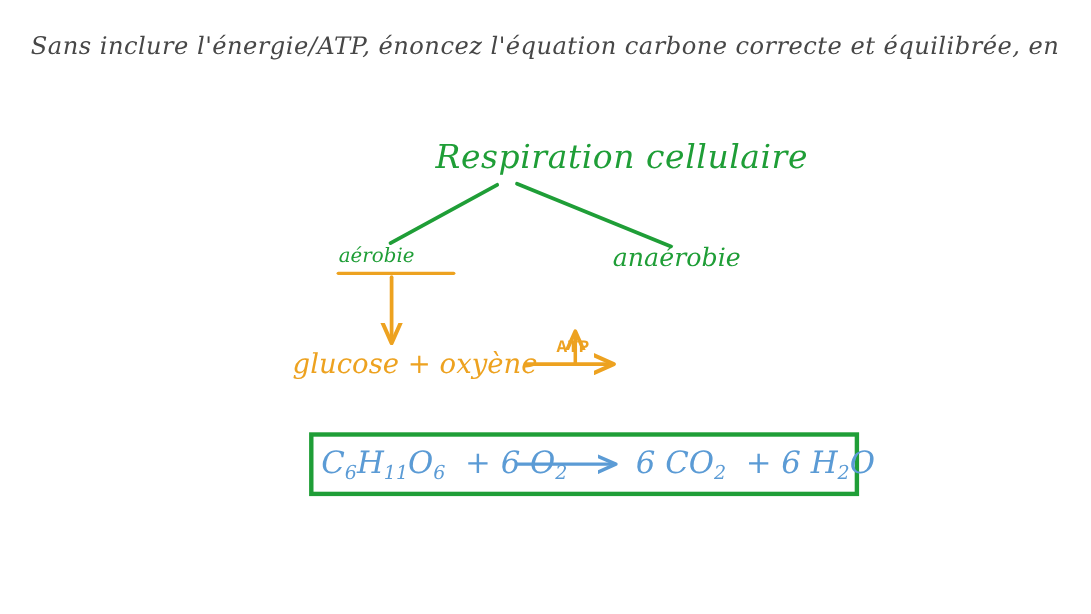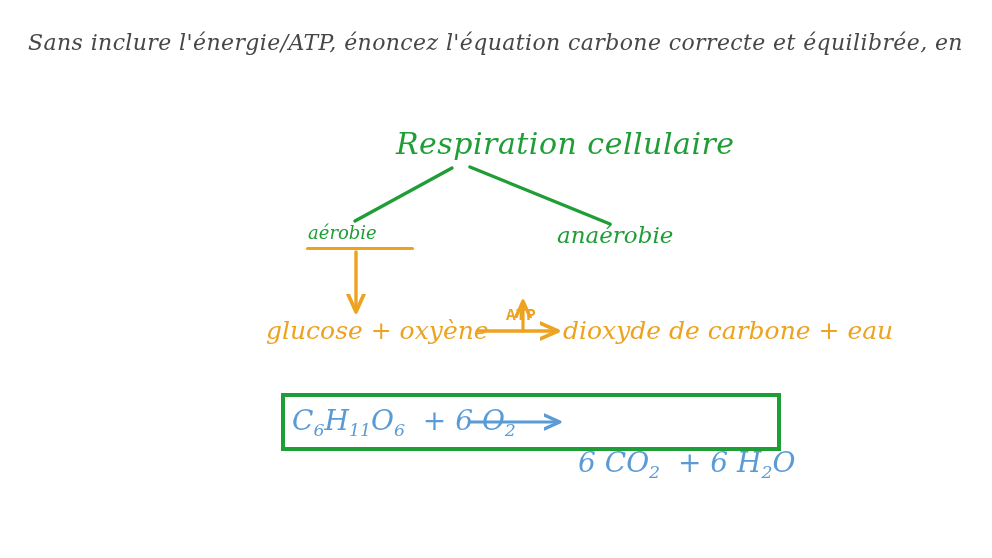--- a/index.html
+++ b/index.html
@@ -104,21 +104,20 @@
   }
   #balanced-eq-left {
     left: 292px;
     top: 404px;
     font-size: 28px;
   }
   #balanced-eq-right {
     left: 578px;
     top: 404px;
     font-size: 28px;
-    margin-top: 42px;
   }
   .blue-text sub {
     font-size: 0.62em;
     vertical-align: -0.32em;
   }
 
   
   #equation-box {
     left: 281px;
     top: 393px;
@@ -149,21 +148,20 @@
   <div class="abs green-text" id="branch-label-aerobie">aérobie</div>
 
   <div class="abs" id="aerobie-underline"></div>
 
   <div class="abs green-text" id="branch-label-anaerobie">anaérobie</div>
 
   <div class="abs orange-text" id="word-eq-reactants">glucose  + oxyène</div>
 
   <div class="abs orange-text" id="atp-label">ATP</div>
 
-  <div class="abs orange-text" id="word-eq-products">dioxyde de carbone + eau</div>
 
   <div class="abs" id="equation-box"></div>
 
   <div class="abs blue-text" id="balanced-eq-left">C<sub>6</sub>H<sub>11</sub>O<sub>6</sub> &nbsp;+ 6 O<sub>2</sub></div>
 
   <div class="abs blue-text" id="balanced-eq-right">6 CO<sub>2</sub> &nbsp;+ 6 H<sub>2</sub>O</div>
 
   <svg class="abs" id="ink-layer" viewBox="0 0 992 558">
     <defs>
       <marker id="arrow-orange" viewBox="0 0 10 10" refX="8" refY="5" markerWidth="6" markerHeight="6" orient="auto-start-reverse">

